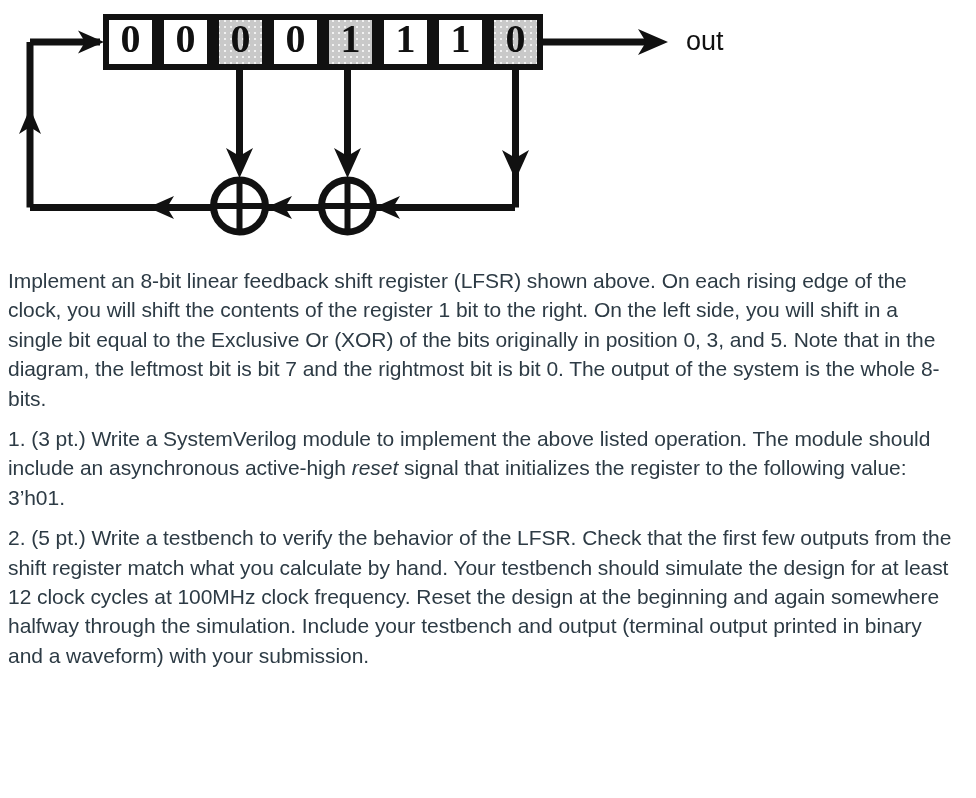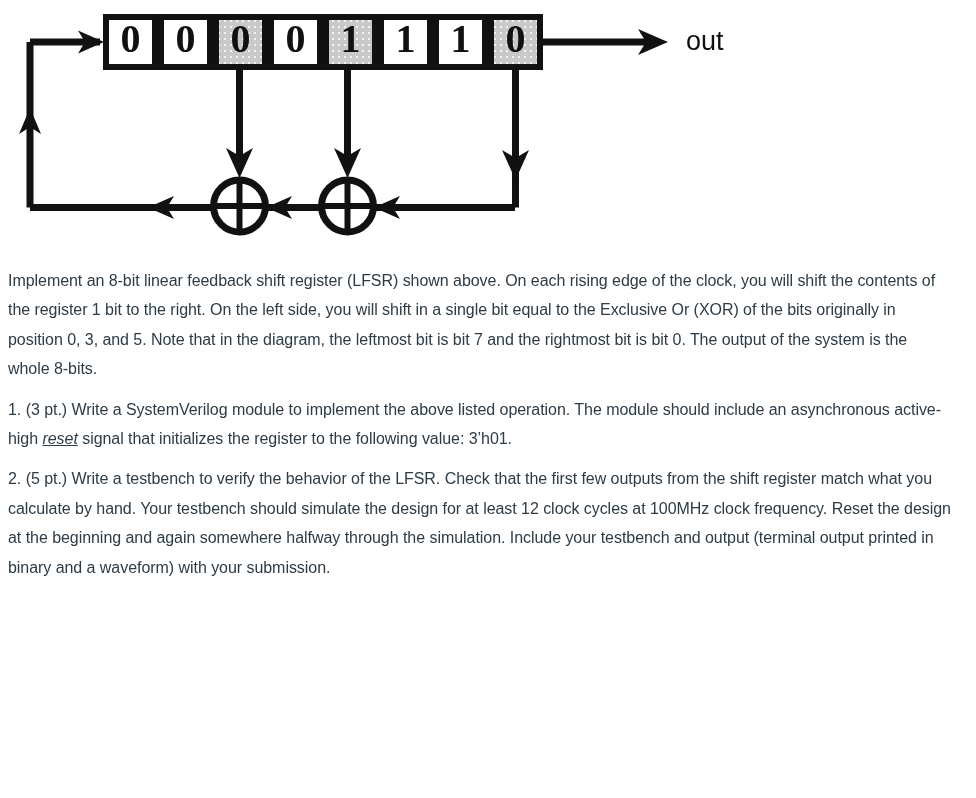--- a/index.html
+++ b/index.html
@@ -45,29 +45,29 @@
   }
 
   
   #prose {
     position: absolute;
     left: 8px;
     top: 266px;
     width: 944px;
   }
   .para {
-    font-size: 16px;
+    font-size: 21px;
     line-height: 29.4px;
     letter-spacing: -0.05px;
     margin: 0 0 13px 0;
     color: #2d3b45;
   }
   .para:last-child { margin-bottom: 16px; }
   .para.tight { margin-bottom: 11px; }
-  .ital { font-style: italic; text-decoration: underline; }
+  .ital { font-style: italic; }
 </style>
 </head>
 <body>
 
 <div id="diagram">
   <svg width="976" height="252" viewBox="0 0 976 252" xmlns="http://www.w3.org/2000/svg">
     <defs>
       <pattern id="stipple" width="6" height="6" patternUnits="userSpaceOnUse">
         <rect width="6" height="6" fill="#c9c9c9"></rect>
         <rect x="2" y="2" width="2" height="2" fill="#f2f2f2"></rect>

